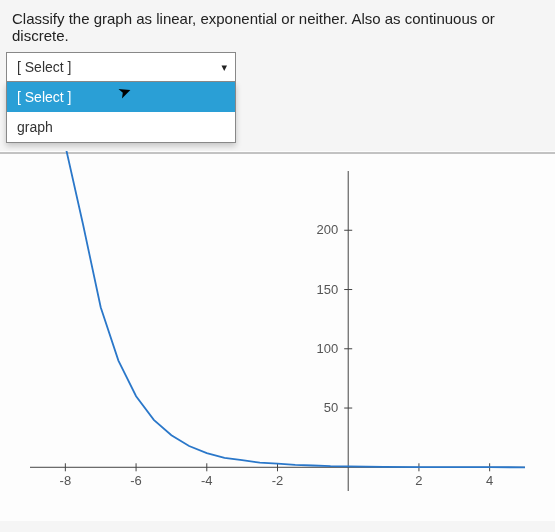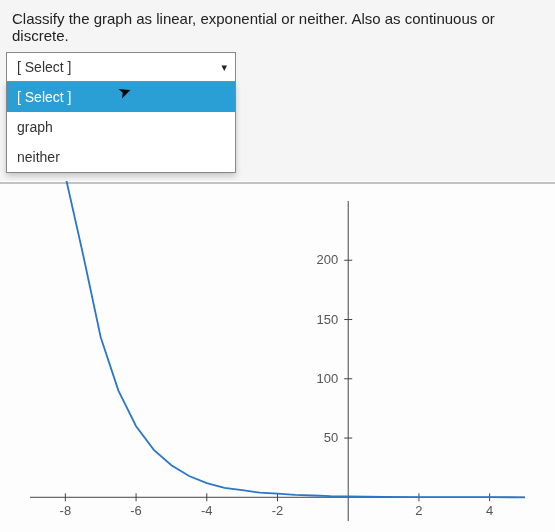--- a/index.html
+++ b/index.html
@@ -83,21 +83,20 @@
 <div class="question-header">Classify the graph as linear, exponential or neither. Also as continuous or discrete.</div>
 
 <div class="select-area">
   <div class="select-closed">
     <span>[ Select ]</span>
     <span class="chev">▾</span>
   </div>
   <div class="dropdown">
     <div class="dropdown-item highlighted">[ Select ]</div>
     <div class="dropdown-item">graph</div>
-    <div class="dropdown-item">neither</div>
   </div>
   <div class="cursor-arrow">➤</div>
 </div>
 
 <div class="chart-wrap">
   <svg id="chart-svg" width="555" height="370">
       <line x1="0" y1="2" x2="555" y2="2" class="hr-line"></line>
       <line x1="30" y1="316.2962962962963" x2="525" y2="316.2962962962963" class="axis"></line>
       <line x1="348.2142857142857" y1="340" x2="348.2142857142857" y2="20" class="axis"></line>
       <line x1="65.35714285714286" y1="312.2962962962963" x2="65.35714285714286" y2="320.2962962962963" class="tick"></line>

